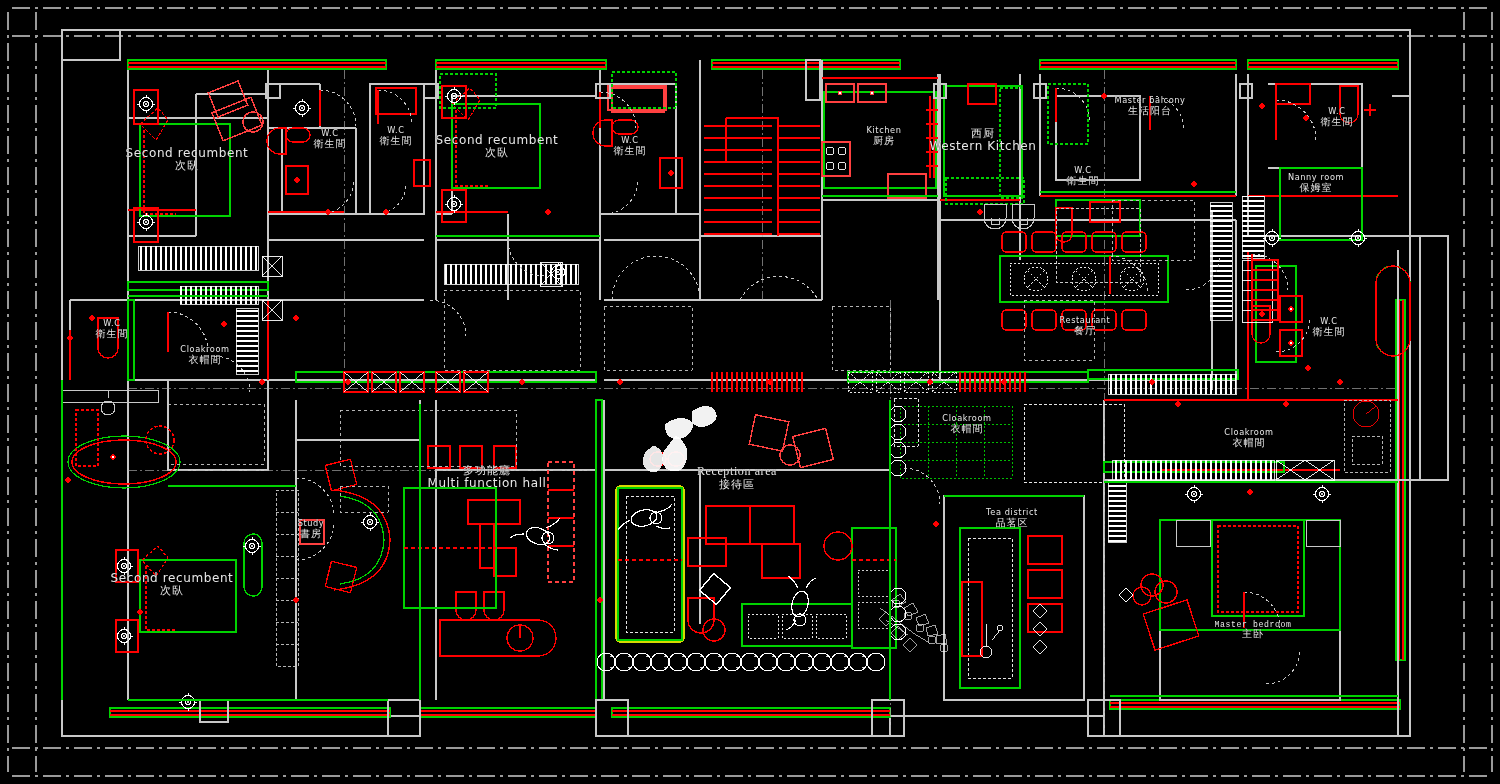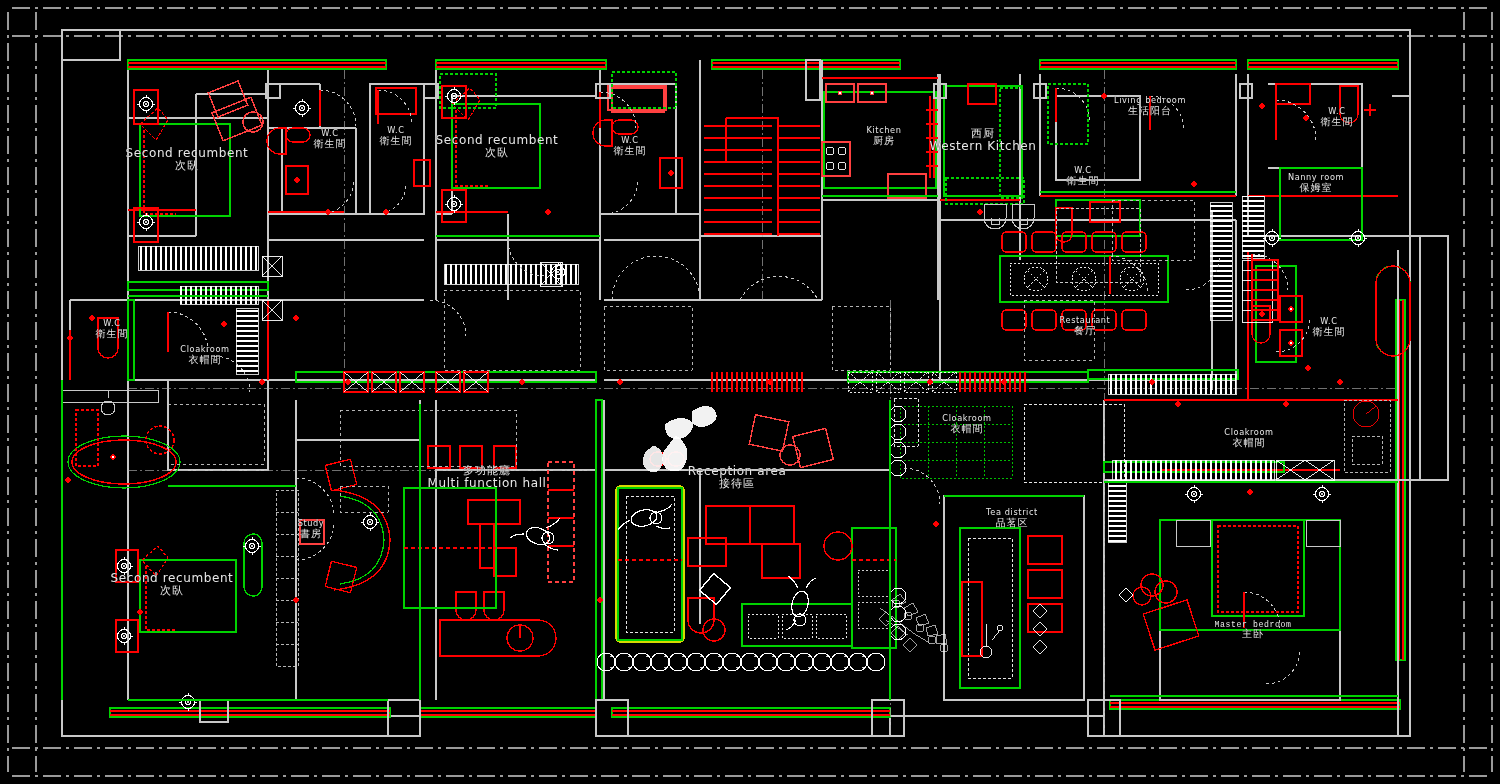--- a/index.html
+++ b/index.html
@@ -884,21 +884,21 @@
       </div>
       <div class="lbl" style="left: 884px; top: 136px;">
         <span class="en">Kitchen</span>
         <span class="cn">厨房</span>
       </div>
       <div class="lbl sm" style="left: 983px; top: 141px;">
         <span class="cn">西厨</span>
         <span class="en">Western Kitchen</span>
       </div>
       <div class="lbl" style="left: 1150px; top: 106px;">
-        <span class="en">Living bedroom</span>
+        <span class="en">Master balcony</span>
         <span class="cn">生活阳台</span>
       </div>
       <div class="lbl" style="left: 1337px; top: 117px;">
         <span class="en">W.C</span>
         <span class="cn">衛生間</span>
       </div>
       <div class="lbl" style="left: 1083px; top: 176px;">
         <span class="en">W.C</span>
         <span class="cn">衛生間</span>
       </div>
@@ -927,21 +927,21 @@
         <span class="cn">衣帽間</span>
       </div>
       <div class="lbl" style="left: 1249px; top: 438px;">
         <span class="en">Cloakroom</span>
         <span class="cn">衣帽間</span>
       </div>
       <div class="lbl sm" style="left: 487px; top: 478px;">
         <span class="cn">多功能廳</span>
         <span class="en">Multi function hall</span>
       </div>
-      <div class="lbl sm" style="left: 737px; top: 478px;">
+      <div class="lbl sm" style="left: 737px; top: 478px; font-family: Liberation Serif, serif;">
         <span class="en">Reception  area</span>
         <span class="cn">接待區</span>
       </div>
       <div class="lbl" style="left: 311px; top: 529px;">
         <span class="en">Study</span>
         <span class="cn">書房</span>
       </div>
       <div class="lbl" style="left: 1012px; top: 518px;">
         <span class="en">Tea district</span>
         <span class="cn">品茗区</span>

